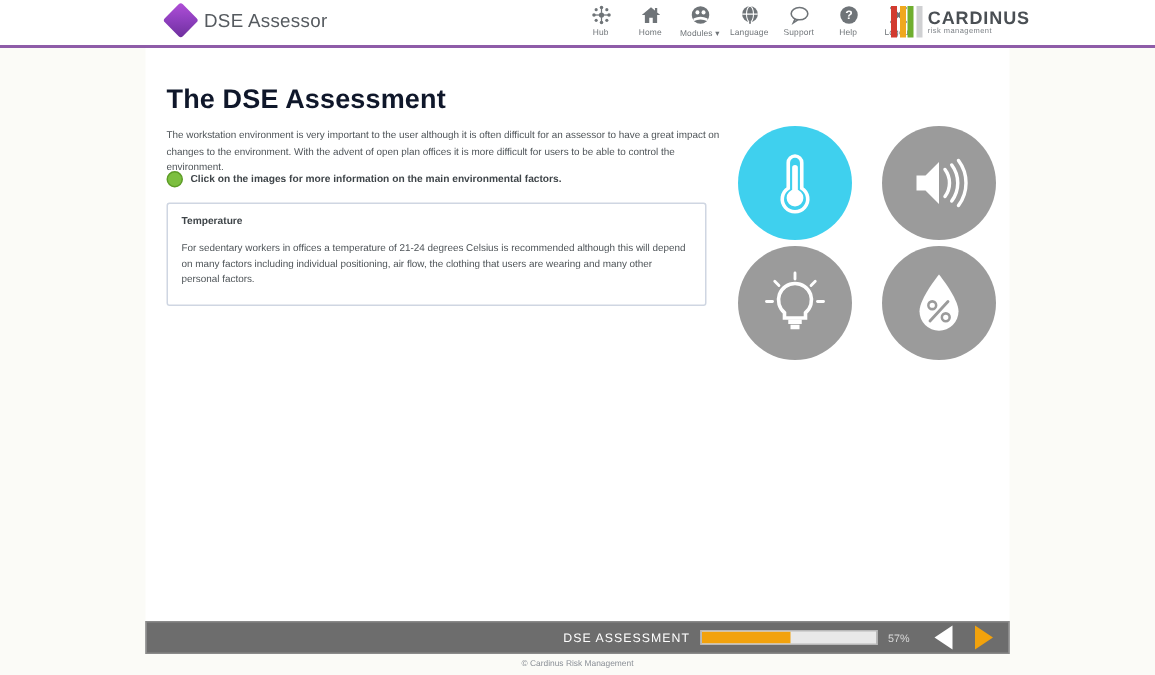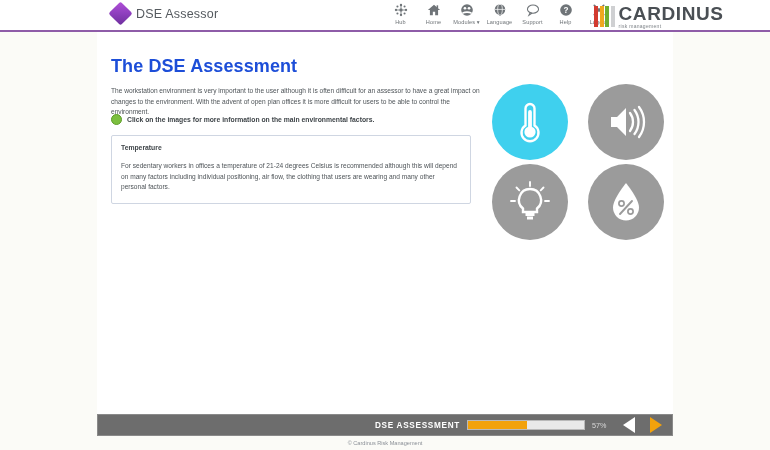--- a/index.html
+++ b/index.html
@@ -53,33 +53,33 @@
 
   
   .cardinus {
     position: absolute; left: 594px; top: 4px;
     display: flex; align-items: center; gap: 4px;
   }
   .cbars { display: flex; gap: 1.5px; height: 21px; }
   .cbars i { display: block; width: 4px; height: 21px; }
   .ctext { line-height: 1; }
   .ctitle {
-    font-size: 19px; font-weight: bold; color: #4a4f54; letter-spacing: .6px;
+    font-size: 12px; font-weight: bold; color: #4a4f54; letter-spacing: .6px;
     font-family: "Liberation Sans", sans-serif;
   }
   .csub { font-size: 5px; color: #7d8287; letter-spacing: .3px; margin-top: 1px; }
 
   
   .panel {
     position: absolute; left: 97px; top: 32px; width: 576px; height: 382px;
     background: #ffffff;
   }
   .page-title {
     position: absolute; left: 14px; top: 24px;
-    font-size: 18px; font-weight: bold; color: #1d4ed8; letter-spacing: .1px;
+    font-size: 18px; font-weight: bold; color: #0f172a; letter-spacing: .1px;
   }
   .intro {
     position: absolute; left: 14px; top: 54px; width: 375px;
     font-size: 6.6px; line-height: 1.62; color: #4e5458; text-align: left;
   }
   .cta {
     position: absolute; left: 14px; top: 82px;
     display: flex; align-items: center; gap: 5px;
   }
   .cta-dot {
@@ -117,21 +117,21 @@
   .circle.idle   { background: #9b9b9b; }
 
   
   .footbar {
     position: absolute; left: 97px; top: 414px; width: 576px; height: 22px;
     background: #6d6d6d; border: 1px solid #8a8a8a;
     display: flex; align-items: center; justify-content: flex-end;
     padding-right: 6px; gap: 7px;
   }
   .foot-title {
-    font-size: 8.2px; font-weight: bold; color: #ffffff; letter-spacing: .7px; margin-left: 24px;
+    font-size: 8.2px; font-weight: normal; color: #ffffff; letter-spacing: .7px; margin-left: 24px;
   }
   .progress {
     width: 118px; height: 10px; background: #e9e9e9;
     border: 1px solid #b9b9b9; position: relative; overflow: hidden;
   }
   .progress-fill { height: 100%; background: #f2a20c; }
   .progress-pct { font-size: 7.2px; color: #d9d9d9; width: 20px; }
   .arrow-btn {
     width: 20px; height: 20px; display: flex; align-items: center; justify-content: center;
     cursor: pointer;

